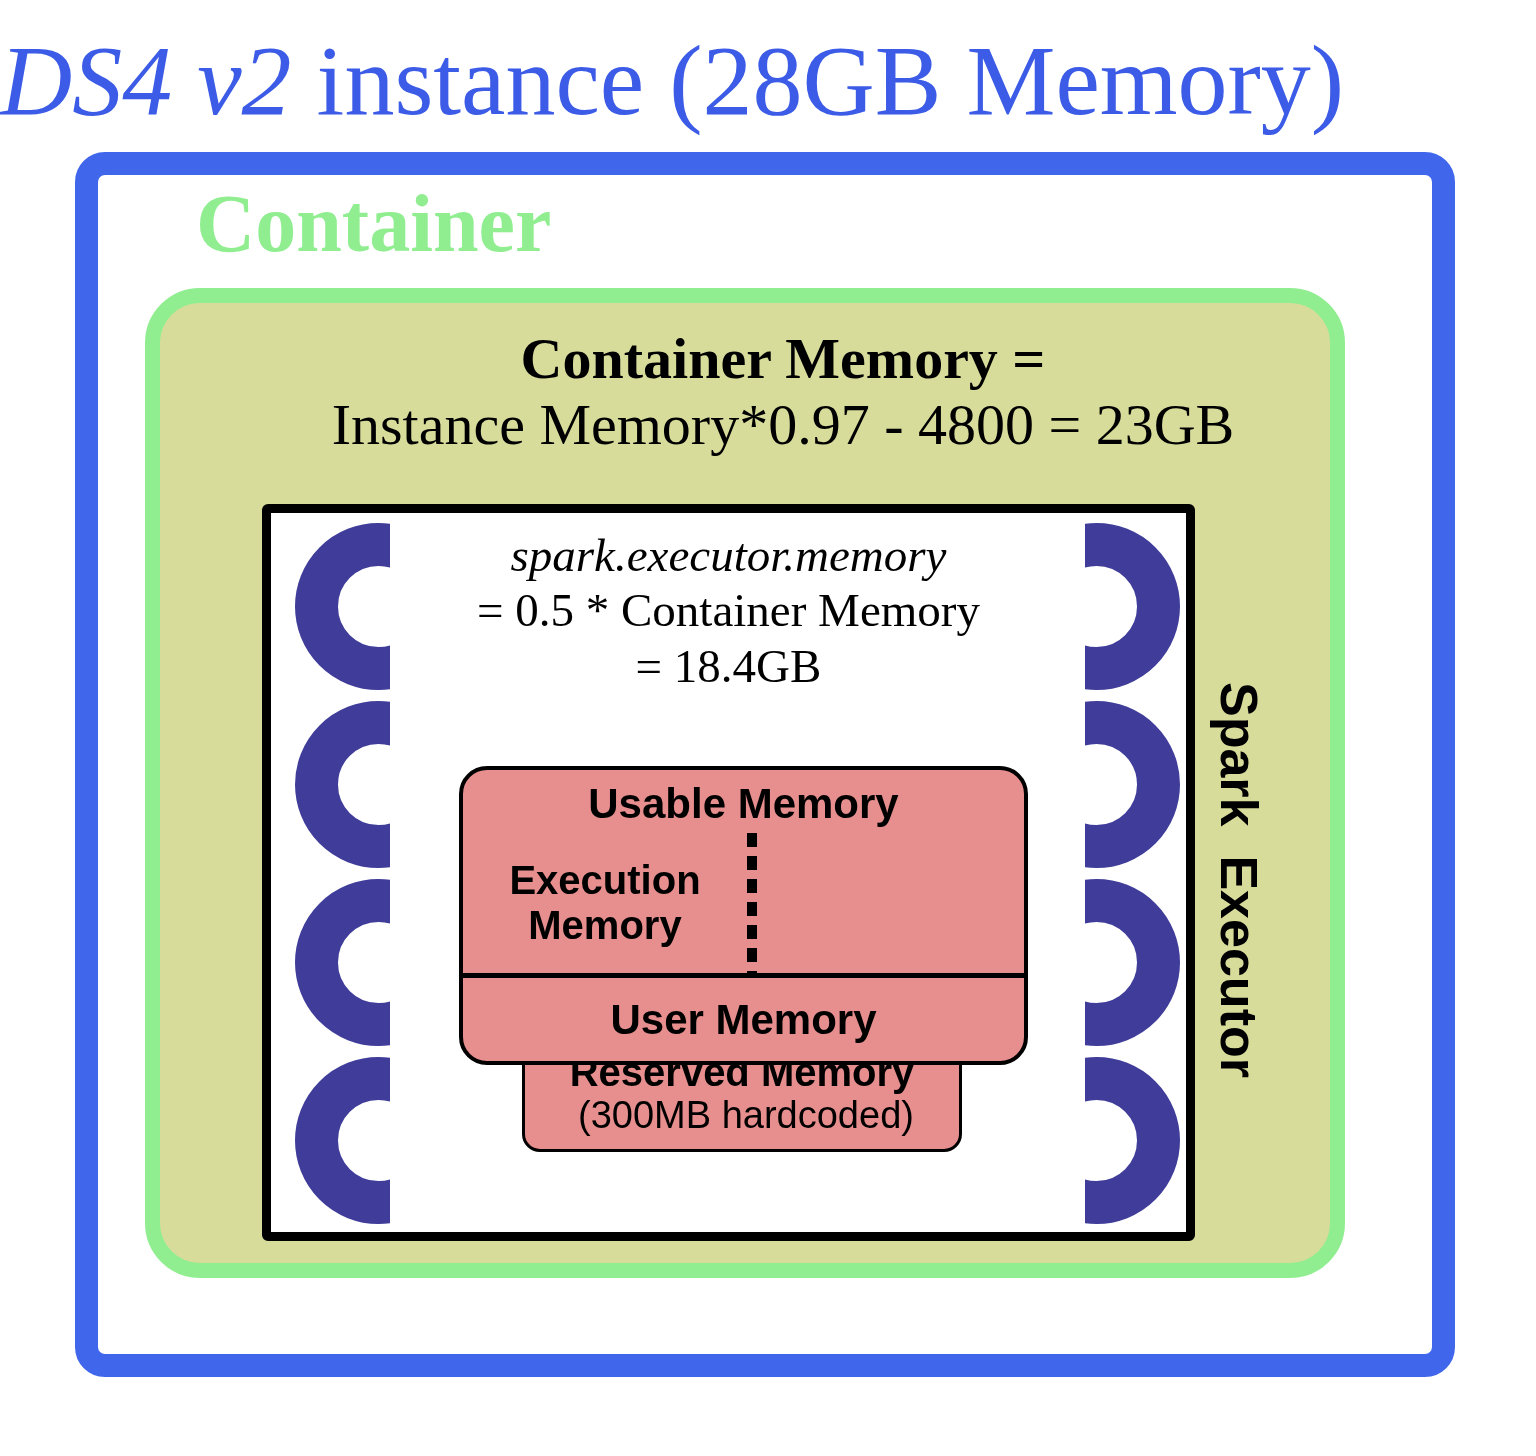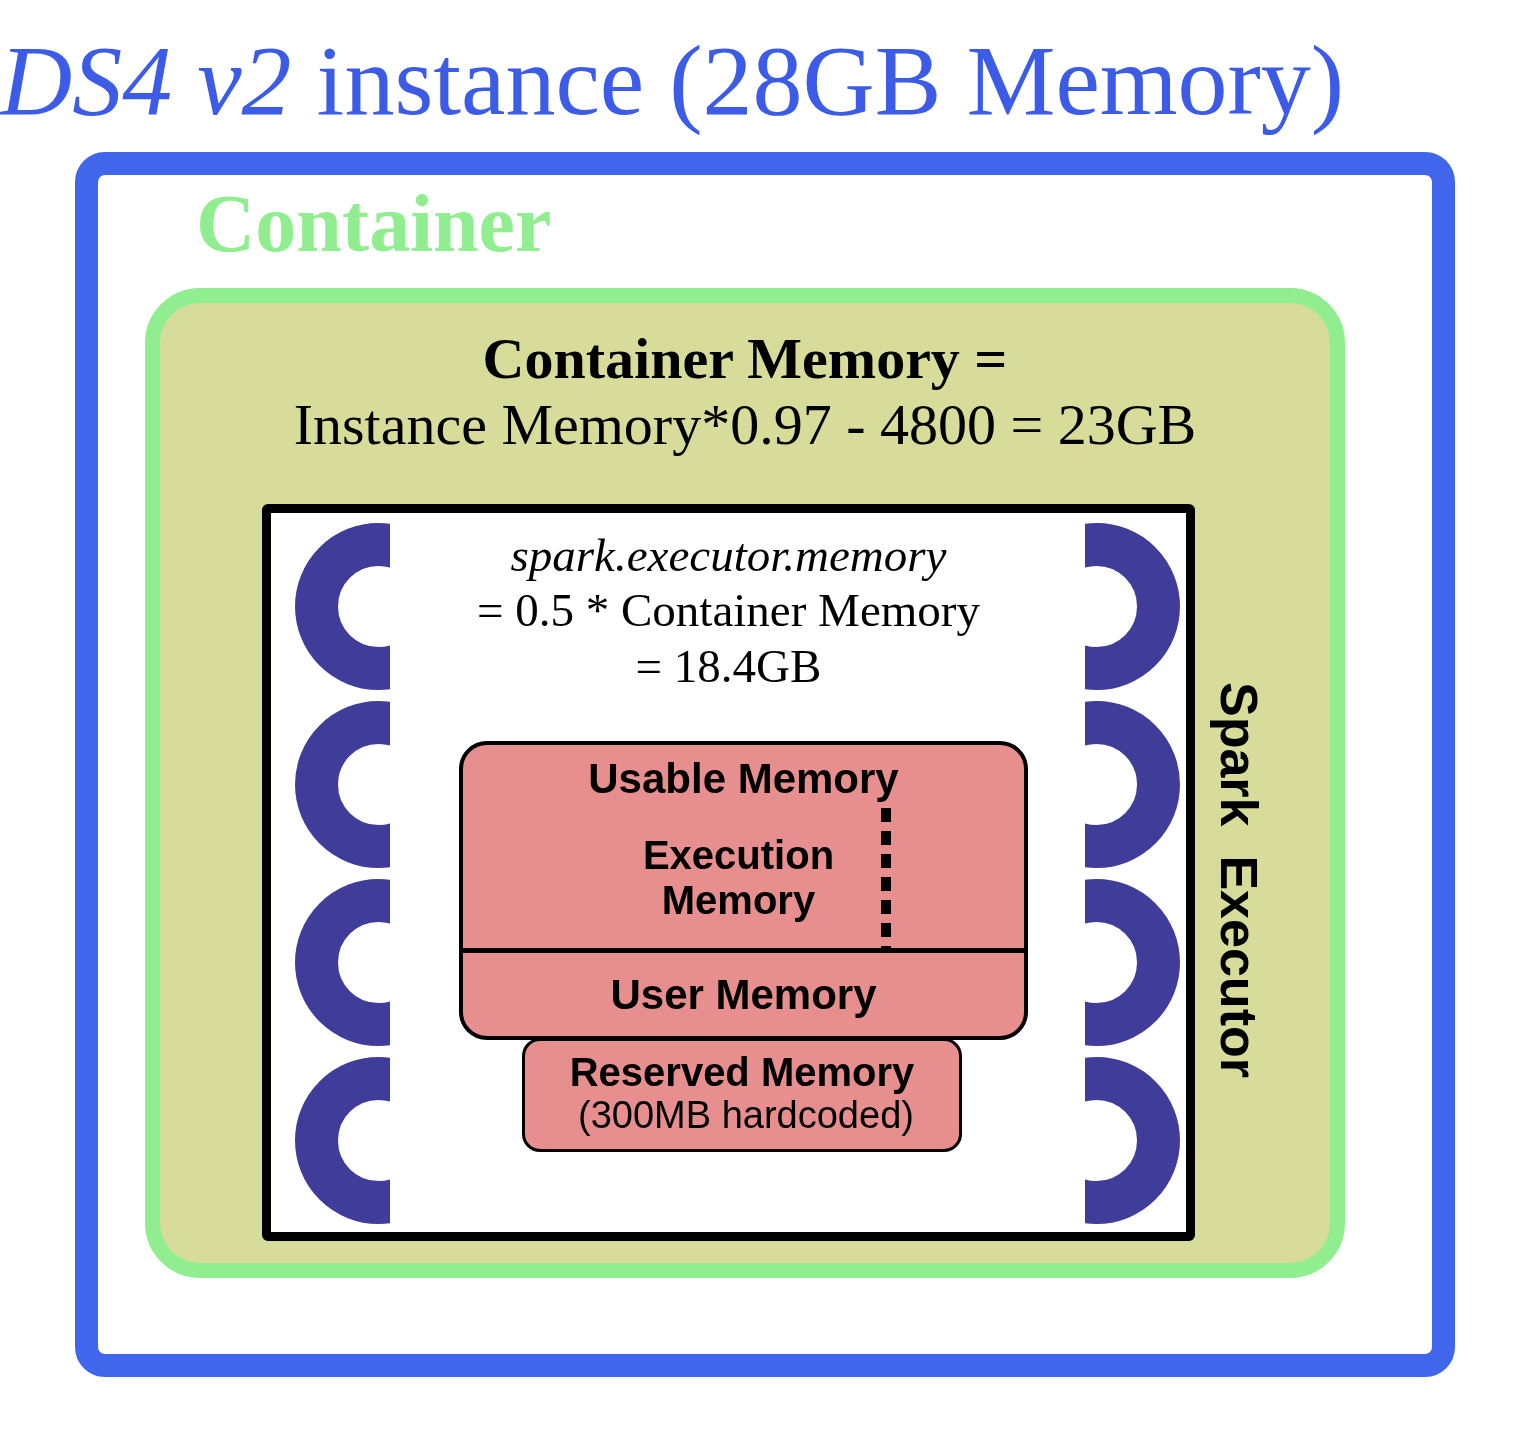--- a/index.html
+++ b/index.html
@@ -34,21 +34,21 @@
     left:172px;top:183px;font-weight:bold;font-size:82px;color:var(--green);line-height:1;margin-left:24px;
   }
   
   .green-box{
     left:145px;top:288px;width:1200px;height:990px;box-sizing:border-box;
     border:15px solid var(--green);border-radius:55px;background:var(--olive);
   }
   
   .cm-text{
     left:145px;top:326px;width:1200px;text-align:center;
-    font-size:58px;line-height:1.14;color:var(--ink);
+    font-size:58px;line-height:1.14;color:var(--ink);padding-left:38px;
   }
   .cm-text .l1{font-weight:bold;}
   
   .black-box{
     left:262px;top:504px;width:933px;height:737px;box-sizing:border-box;
     border:9px solid var(--ink);border-radius:6px;background:var(--paper);
   }
   
   .spark-config{
     left:262px;top:528px;width:933px;text-align:center;
@@ -69,30 +69,30 @@
   .side-label-wrap{
     left:1196px;top:650px;width:86px;height:460px;
     display:flex;align-items:center;justify-content:center;
   }
   .side-label{
     writing-mode:vertical-rl;white-space:pre;
     font-family:"Liberation Sans",sans-serif;font-weight:bold;font-size:52px;color:var(--ink);
   }
   
   .usable-box{
-    left:459px;top:741px;width:569px;height:299px;box-sizing:border-box;
+    left:459px;top:766px;width:569px;height:299px;box-sizing:border-box;
     background:var(--pink);border:4px solid var(--ink);border-radius:28px;
     display:flex;flex-direction:column;overflow:hidden;z-index:3;
     font-family:"Liberation Sans",sans-serif;color:var(--ink);
   }
   .usable-title{
     flex:none;height:59px;display:flex;align-items:center;justify-content:center;
     font-weight:bold;font-size:42px;padding-top:4px;
   }
-  .split-row{flex:none;height:140px;display:flex;justify-content:center;}
+  .split-row{flex:none;height:140px;display:flex;}
   .split-row .cell{
     display:flex;align-items:center;justify-content:center;text-align:center;
     font-weight:bold;font-size:40px;line-height:1.12;
   }
   .cell.exec{width:284px;}
   .cell.stor{flex:1;}
   .dash-divider{
     width:10px;align-self:stretch;
     background-image:repeating-linear-gradient(to bottom,var(--ink) 0 14px,transparent 14px 23px);
   }

